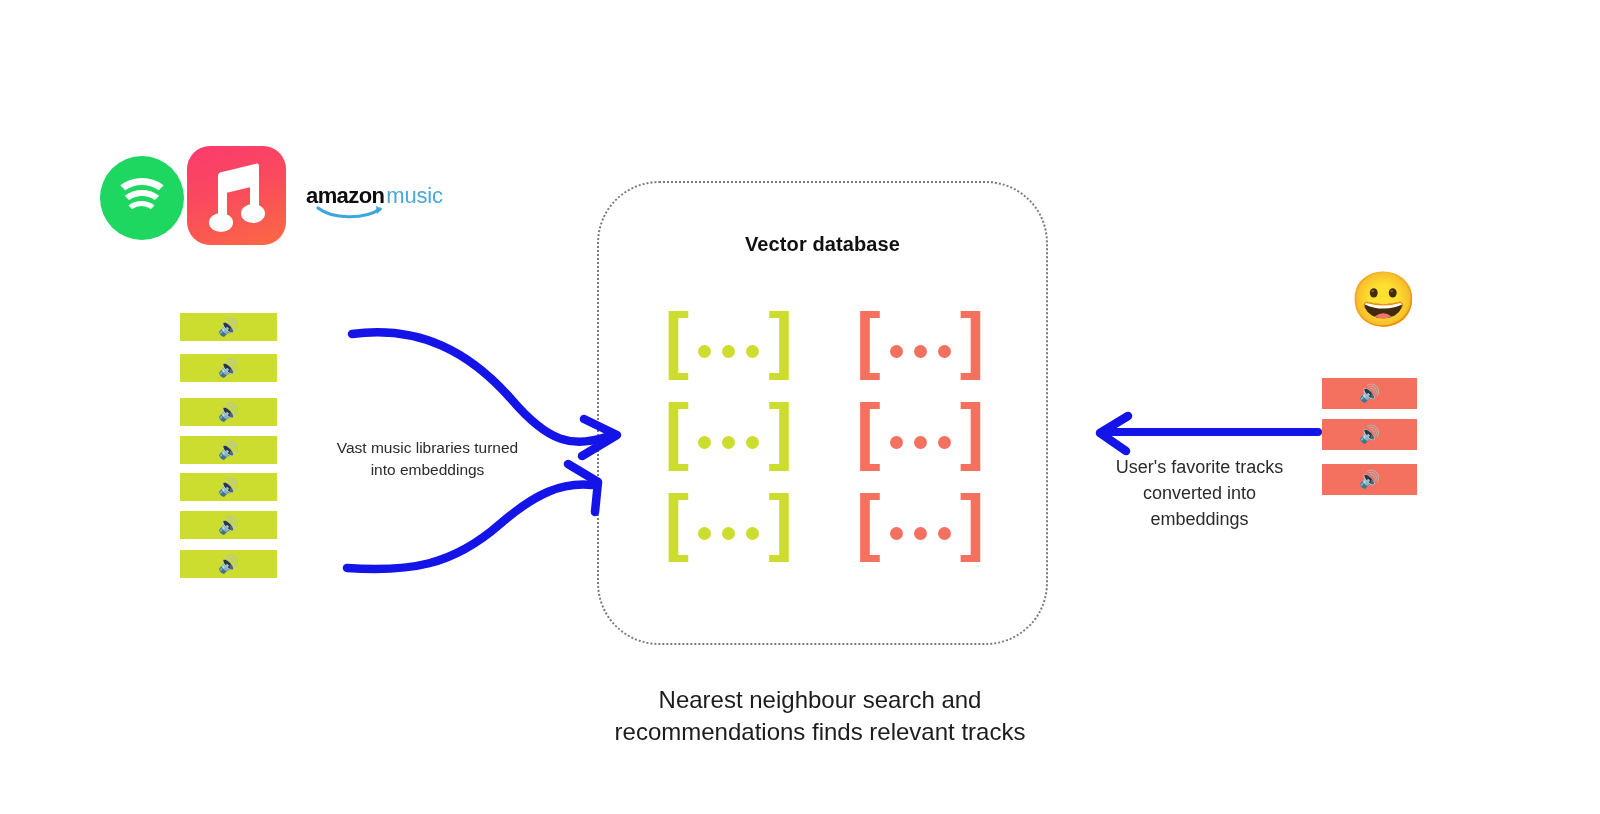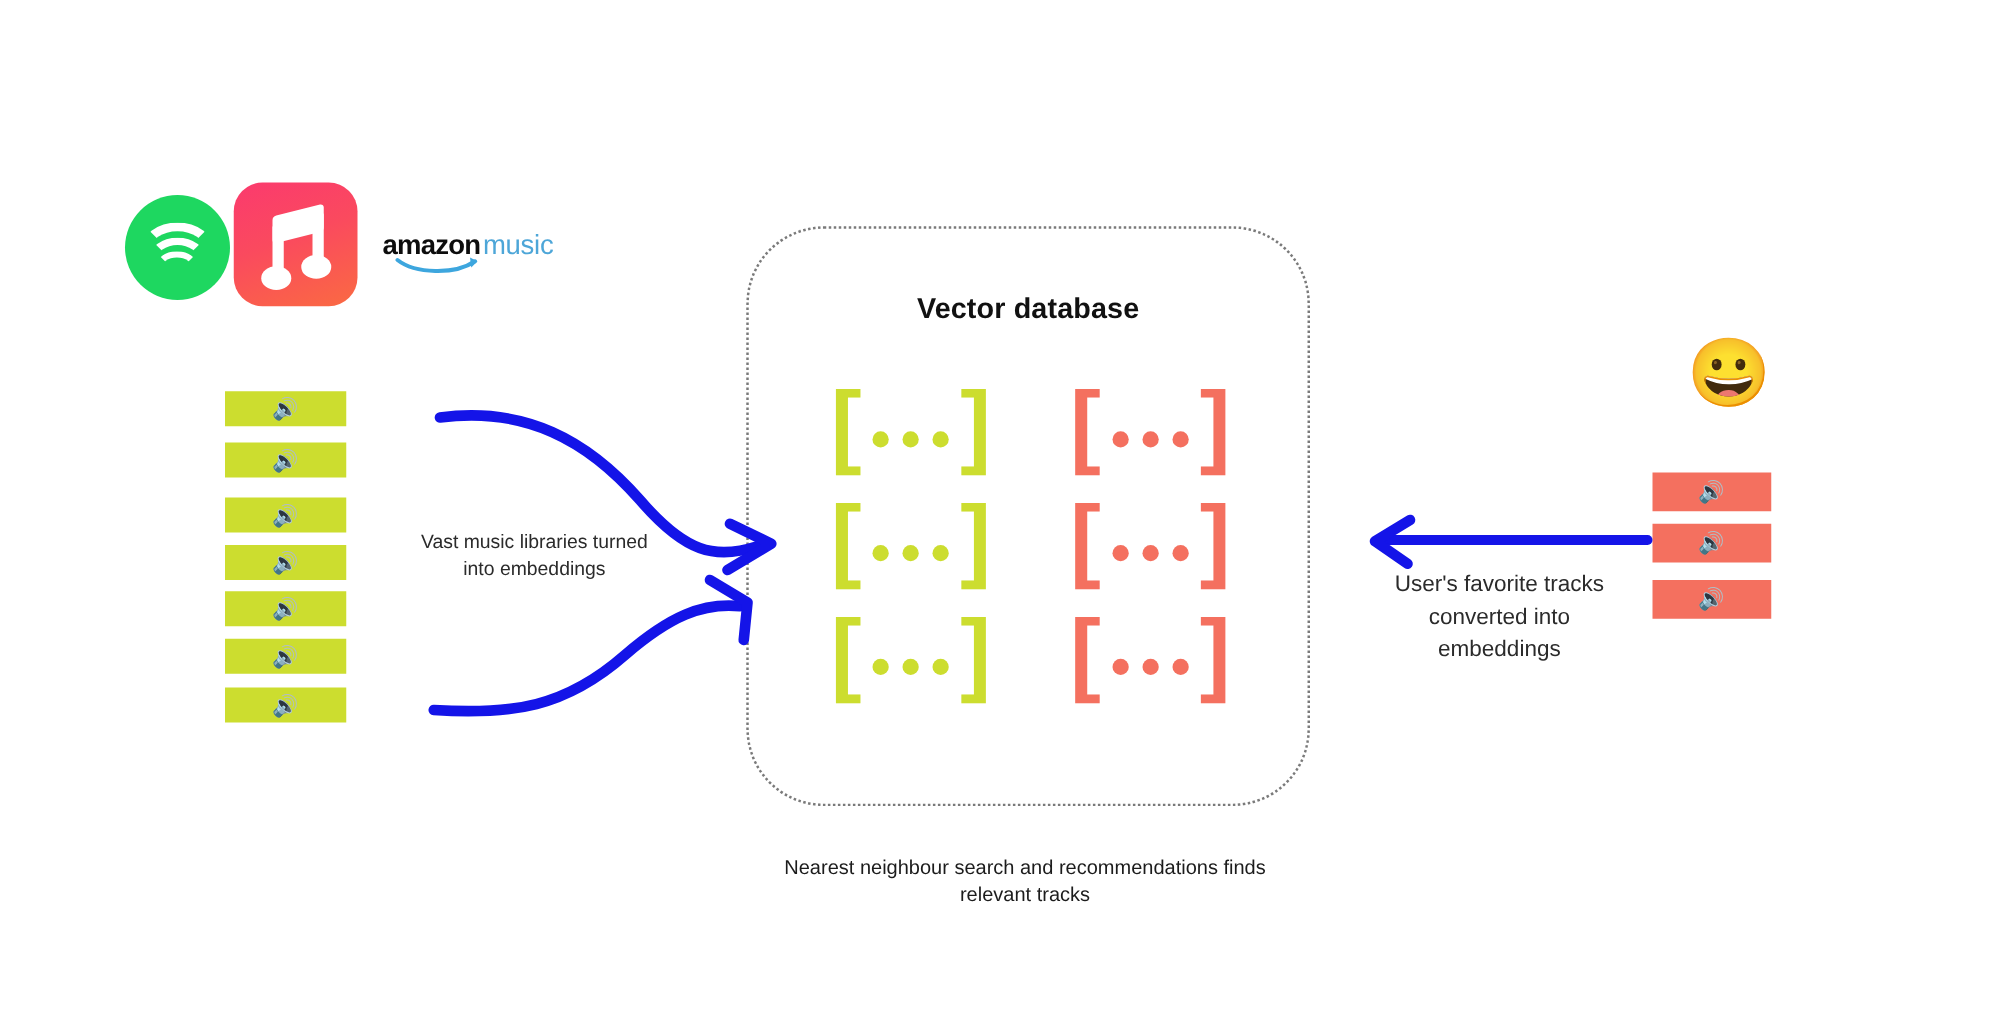--- a/index.html
+++ b/index.html
@@ -124,21 +124,21 @@
     border-radius: 62px;
     box-sizing: border-box;
   }
   #vector-db-title {
     position: absolute;
     left: 0; right: 0;
     top: 50px;
     text-align: center;
     font-family: "Liberation Sans", sans-serif;
     font-weight: bold;
-    font-size: 23px;
+    font-size: 20px;
     color: #111111;
     letter-spacing: 0.1px;
   }
   .embedding-grid {
     position: absolute;
     left: 34px; top: 126px;
     width: 383px;
     display: grid;
     grid-template-columns: 1fr 1fr;
     row-gap: 29px;
@@ -174,30 +174,30 @@
 
   
   .caption {
     position: absolute;
     text-align: center;
     font-family: "Liberation Sans", sans-serif;
     color: #2b2b2b;
     line-height: 1.45;
   }
   #caption-left {
-    left: 325px; top: 423px; width: 205px;
+    left: 325px; top: 437px; width: 205px;
     font-size: 15.5px;
   }
   #caption-right {
     left: 1092px; top: 454px; width: 215px;
     font-size: 18px;
   }
   #caption-bottom {
     left: 600px; top: 684px; width: 440px;
-    font-size: 16px;
+    font-size: 24px;
     line-height: 1.35;
     color: #1c1c1c;
   }
 
   
   #happy-emoji {
     position: absolute;
     left: 1350px; top: 272px;
     font-size: 54px;
     line-height: 1;

